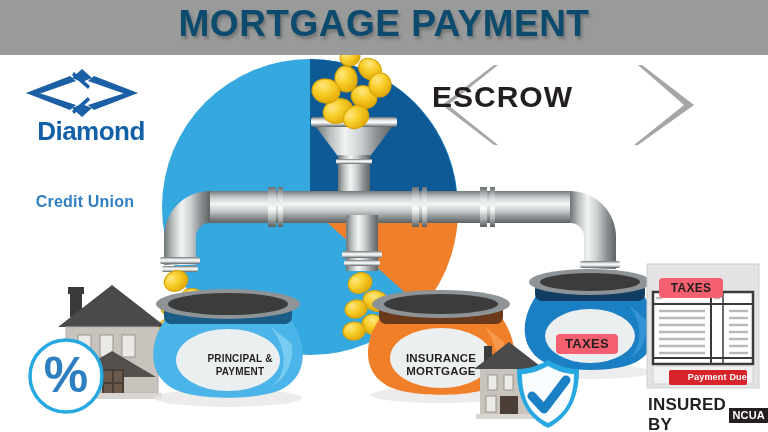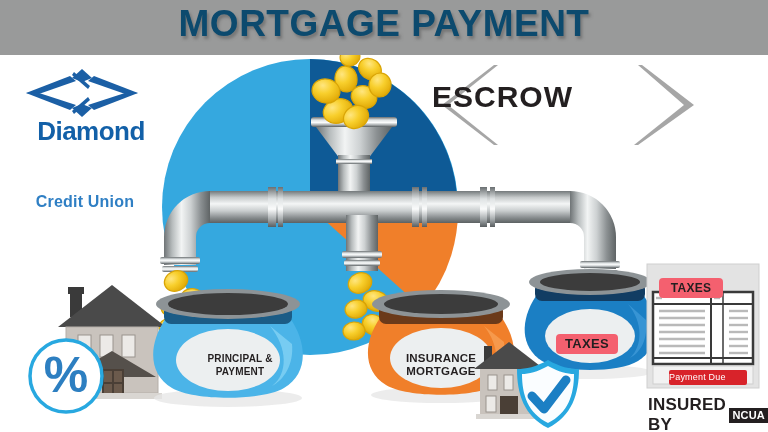--- a/index.html
+++ b/index.html
@@ -54,22 +54,22 @@
     font-size:13px;font-weight:bold;color:#231f20;letter-spacing:.3px;}
 
   
   .doc{position:absolute;left:645px;top:262px;width:118px;height:128px;}
   .doc-head{position:absolute;left:659px;top:278px;width:64px;height:20px;
     background:#f4606f;border-radius:4px;}
   .doc-head span{display:block;line-height:20px;text-align:center;font-size:12px;
     font-weight:bold;color:#231f20;letter-spacing:.3px;}
   .doc-due{position:absolute;left:669px;top:370px;width:78px;height:15px;
     background:#d8232a;border-radius:2px;}
-  .doc-due span{display:block;line-height:15px;text-align:left;font-size:9px;
-    font-weight:normal;color:#ffffff;letter-spacing:.2px;}
+  .doc-due span{display:block;line-height:15px;text-align:right;font-size:9px;
+    font-weight:bold;color:#ffffff;letter-spacing:.2px;}
 
   
   .ncua{position:absolute;left:648px;top:408px;height:14px;
     display:flex;align-items:center;gap:3px;}
   .ncua-txt{font-size:17px;font-weight:bold;color:#231f20;letter-spacing:.2px;}
   .ncua-box{background:#231f20;color:#ffffff;font-size:11px;font-weight:bold;
     padding:1px 3px 2px 3px;letter-spacing:.2px;}
 </style>
 </head>
 <body>

